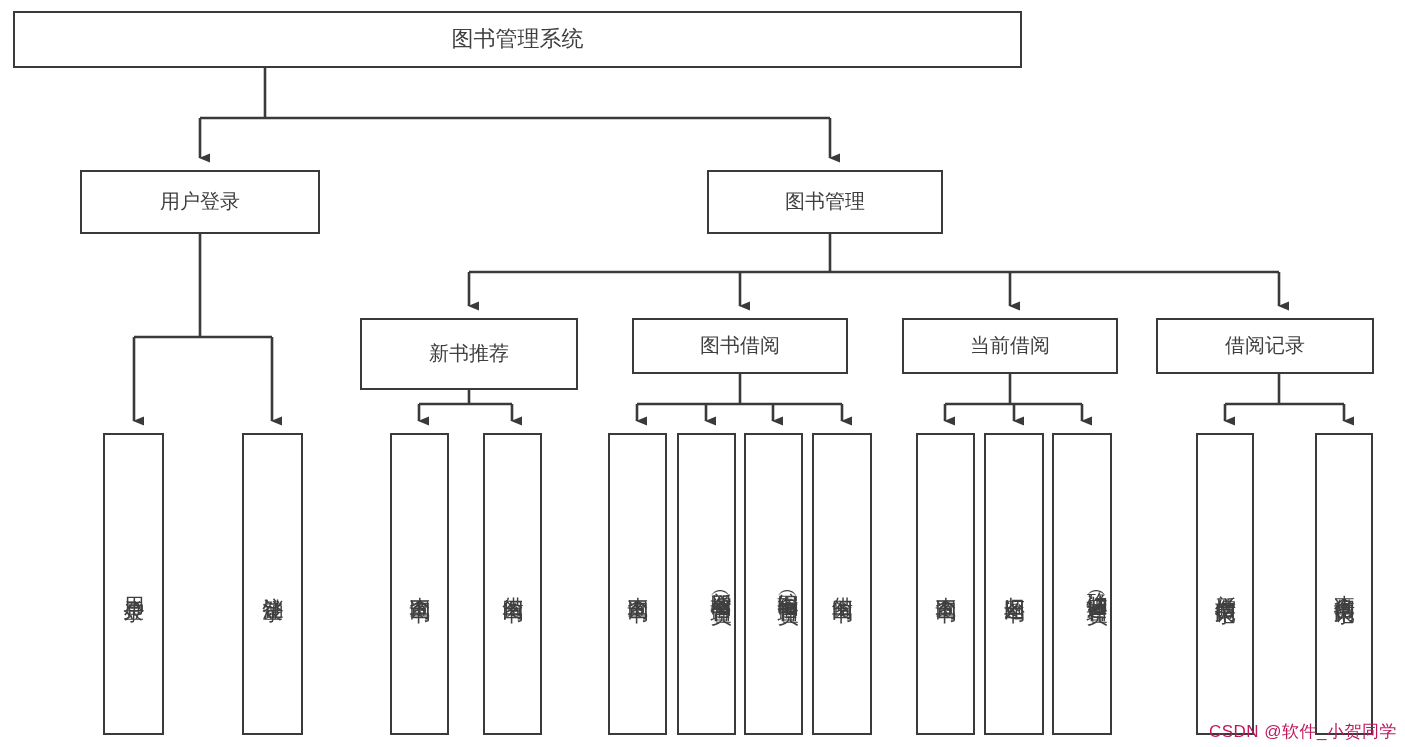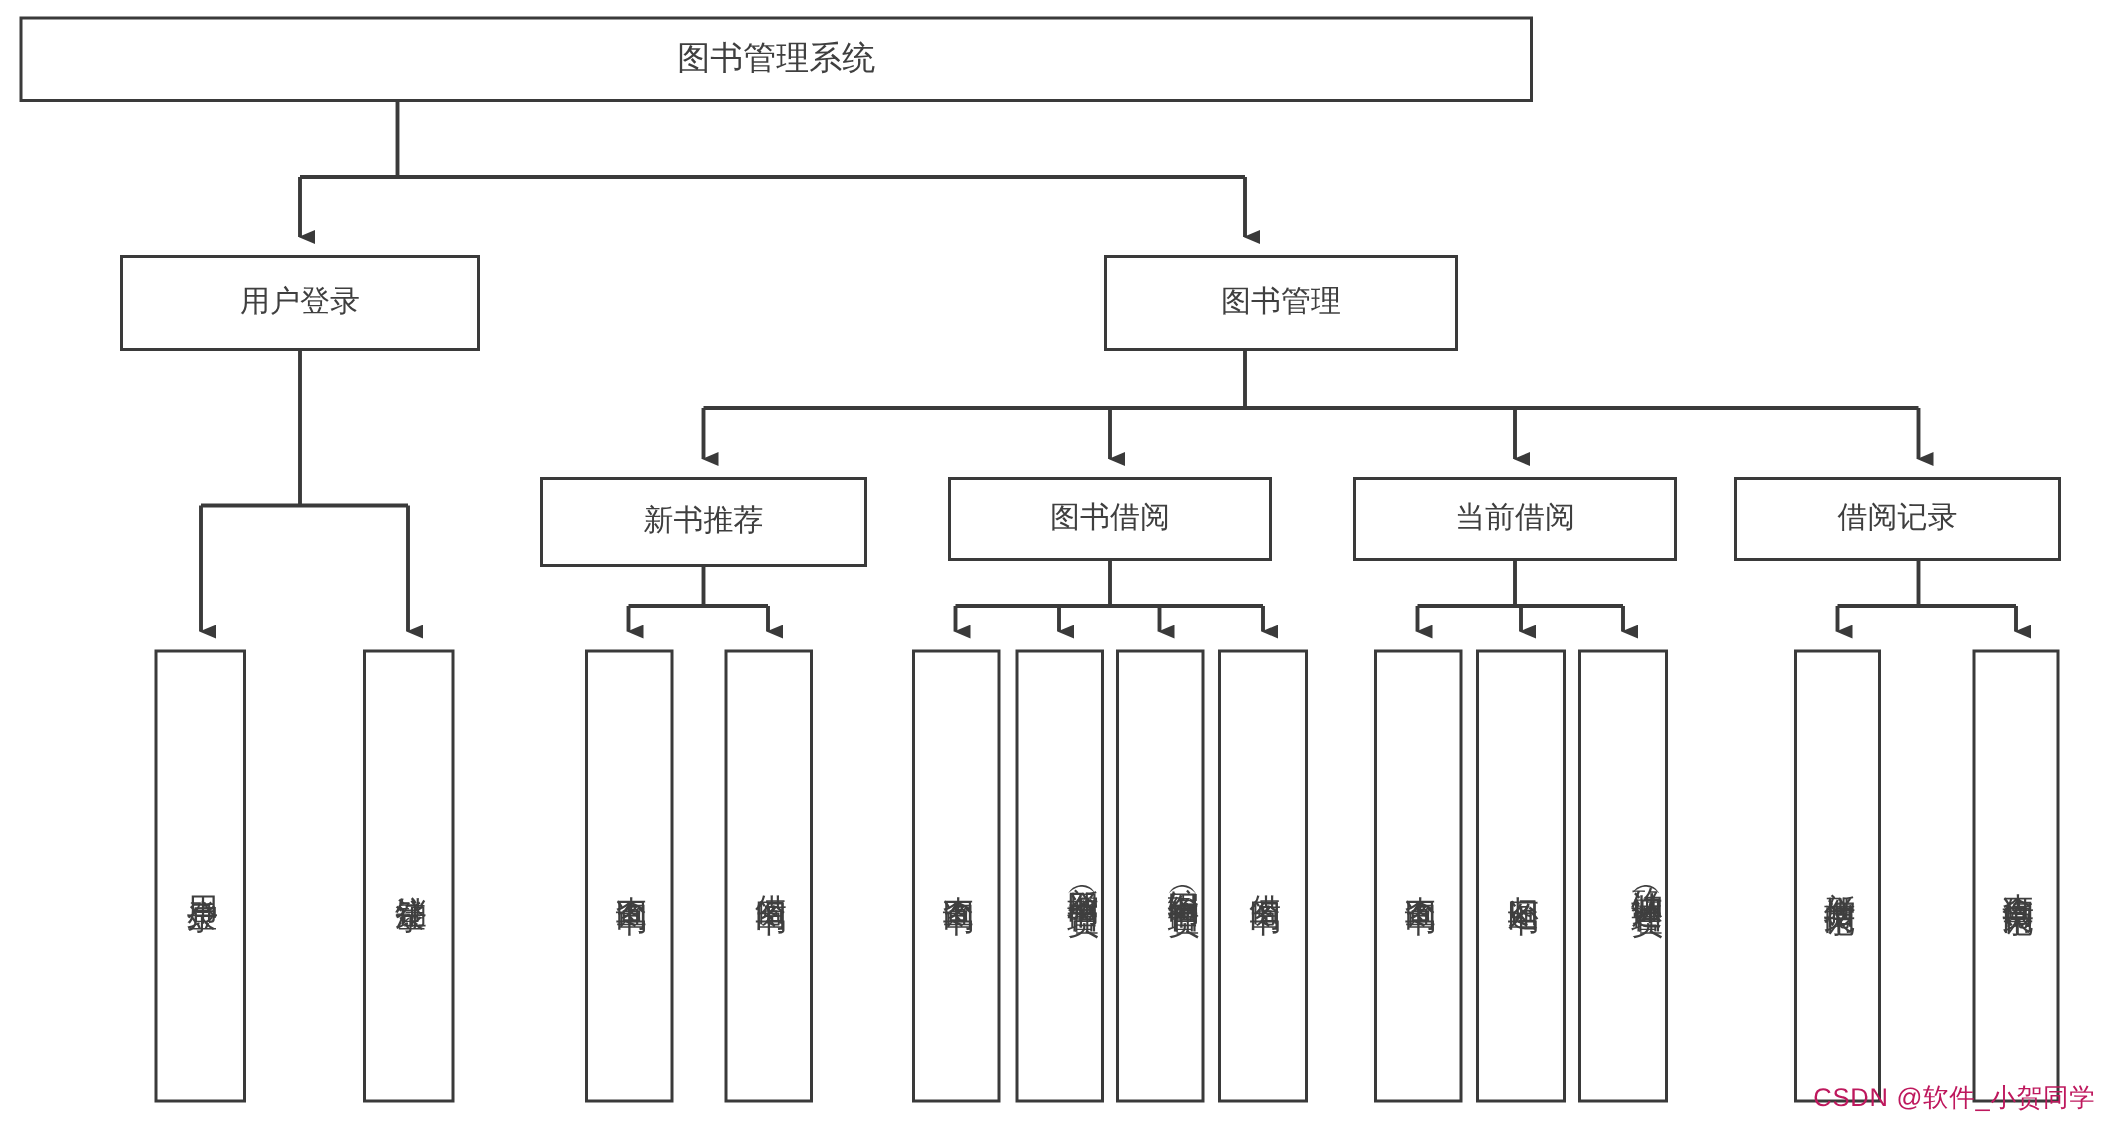--- a/index.html
+++ b/index.html
@@ -126,25 +126,25 @@
     </g>
   </svg>
 
   <div class="node root" style="left: 13px; top: 11px; width: 1009px; height: 57px;">
     <span class="lbl">图书管理系统</span>
   </div>
 
   <div class="node lvl2" style="left: 80px; top: 170px; width: 240px; height: 64px;">
     <span class="lbl">用户登录</span>
   </div>
-  <div class="node lvl2" style="left: 736px; top: 170px; width: 236px; height: 64px;">
+  <div class="node lvl2" style="left: 707px; top: 170px; width: 236px; height: 64px;">
     <span class="lbl">图书管理</span>
   </div>
 
-  <div class="node lvl3" style="left: 360px; top: 318px; width: 218px; height: 60px;">
+  <div class="node lvl3" style="left: 360px; top: 318px; width: 218px; height: 72px;">
     <span class="lbl">新书推荐</span>
   </div>
   <div class="node lvl3" style="left: 902px; top: 318px; width: 216px; height: 56px;">
     <span class="lbl">当前借阅</span>
   </div>
   <div class="node lvl3" style="left: 632px; top: 318px; width: 216px; height: 56px;">
     <span class="lbl">图书借阅</span>
   </div>
   <div class="node lvl3" style="left: 1156px; top: 318px; width: 218px; height: 56px;">
     <span class="lbl">借阅记录</span>

